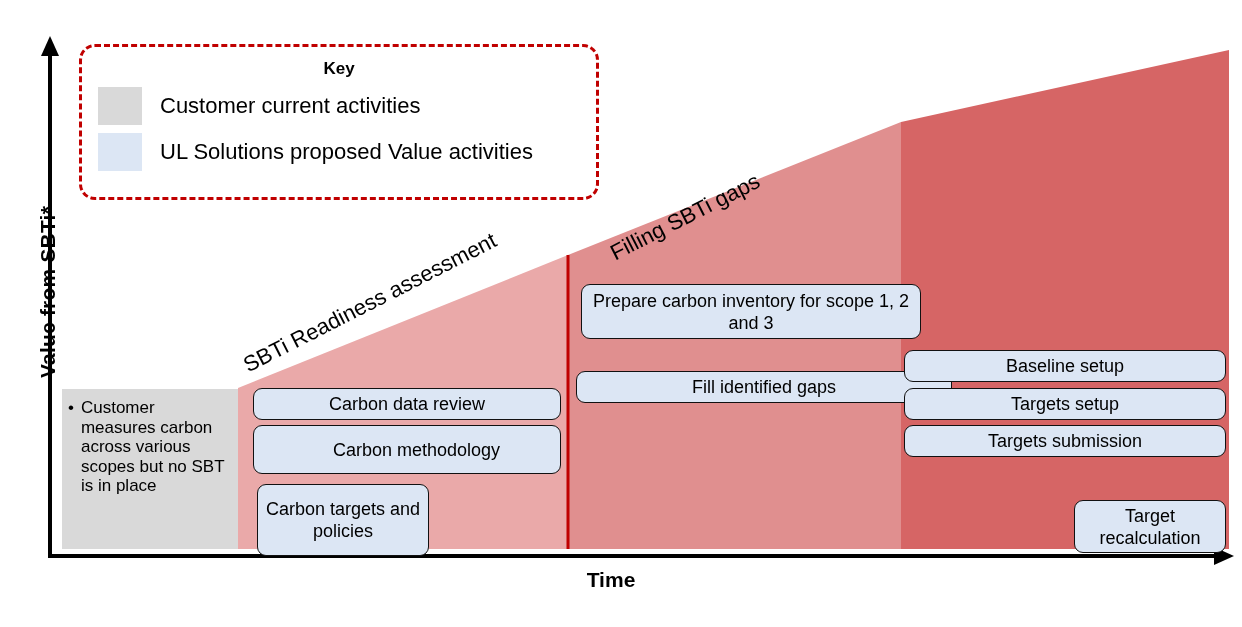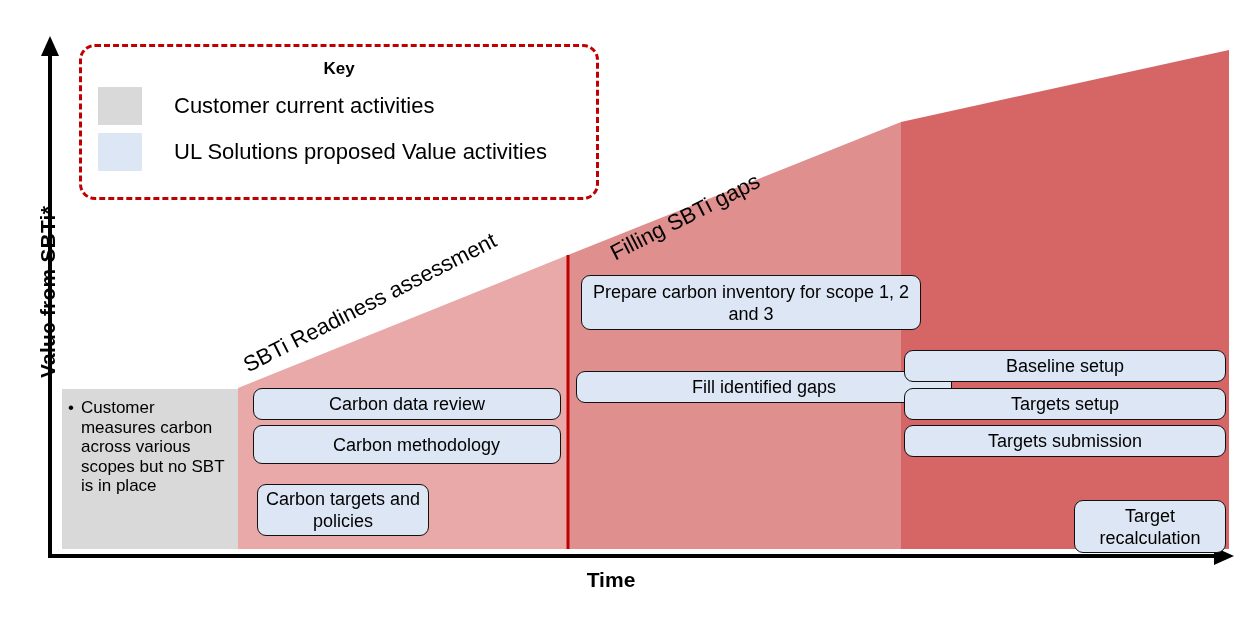--- a/index.html
+++ b/index.html
@@ -50,21 +50,21 @@
     box-sizing:border-box;
   }
   #key-title{
     text-align:center;font-size:17px;font-weight:bold;color:#000;
     margin-top:12px;
   }
   .key-row{display:flex;align-items:center;margin-top:8px;padding-left:16px;}
   .key-swatch{width:44px;height:38px;flex:none;}
   .key-swatch.grey{background:#d9d9d9;}
   .key-swatch.blue{background:#dce6f4;}
-  .key-label{margin-left:32px;font-size:22px;color:#000;white-space:nowrap;}
+  .key-label{margin-left:18px;font-size:22px;color:#000;white-space:nowrap;}
 
   
   #customer-panel{
     position:absolute;
     left:62px;top:389px;width:176px;height:160px;
     background:#d9d9d9;
     box-sizing:border-box;
   }
   #customer-panel .bullet-row{
     display:flex;padding:9px 6px 0 6px;
@@ -155,25 +155,25 @@
       <span class="dot">•</span>
       <span class="bullet-text">Customer measures carbon across various scopes but no SBT is in place</span>
     </div>
   </div>
 
   <div class="diag-label" id="label-readiness">SBTi Readiness assessment</div>
   <div class="diag-label" id="label-filling">Filling SBTi gaps</div>
 
   <div class="act-box" style="left:253px;top:388px;width:308px;height:32px;">Carbon data review</div>
 
-  <div class="act-box" style="left:253px;top:425px;width:308px;height:39px;padding-left:25px;">Carbon methodology</div>
+  <div class="act-box" style="left:253px;top:425px;width:308px;height:49px;padding-left:25px;">Carbon methodology</div>
 
-  <div class="act-box" style="left:257px;top:484px;width:172px;height:52px;">Carbon targets and policies</div>
+  <div class="act-box" style="left:257px;top:484px;width:172px;height:72px;">Carbon targets and policies</div>
 
-  <div class="act-box" style="left:581px;top:275px;width:340px;height:55px;">Prepare carbon inventory for scope 1, 2 and 3</div>
+  <div class="act-box" style="left:581px;top:284px;width:340px;height:55px;">Prepare carbon inventory for scope 1, 2 and 3</div>
 
   <div class="act-box" style="left:576px;top:371px;width:376px;height:32px;">Fill identified gaps</div>
 
   <div class="act-box" style="left:904px;top:350px;width:322px;height:32px;">Baseline setup</div>
 
   <div class="act-box" style="left:904px;top:388px;width:322px;height:32px;">Targets setup</div>
 
   <div class="act-box" style="left:904px;top:425px;width:322px;height:32px;">Targets submission</div>
 
   <div class="act-box" style="left:1074px;top:464px;width:152px;height:53px;margin-top:36px;">Target recalculation</div>

